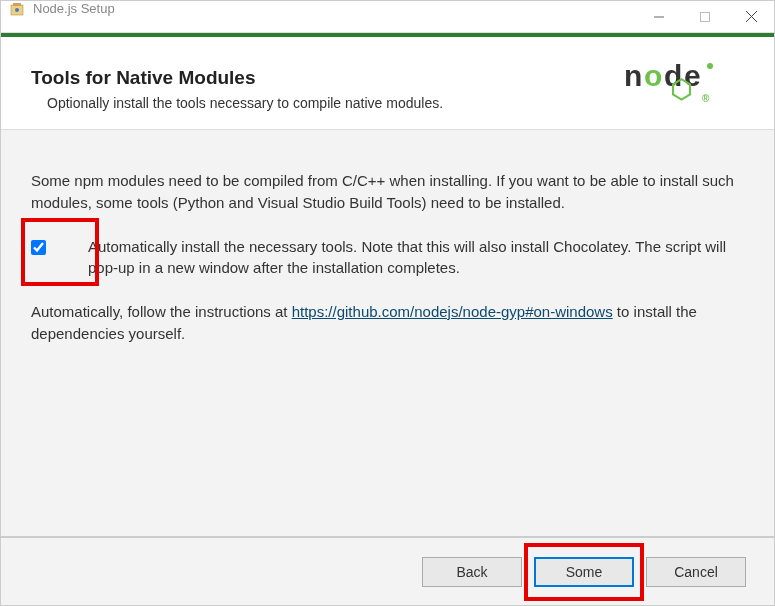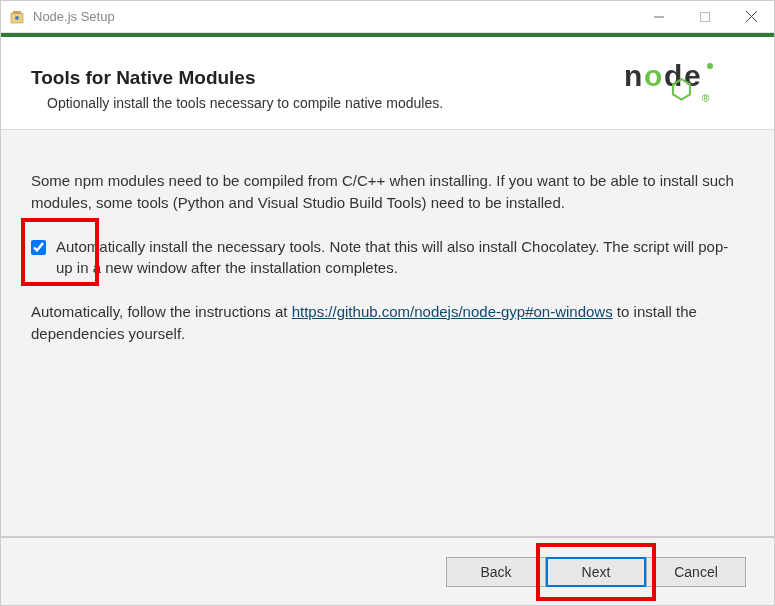--- a/index.html
+++ b/index.html
@@ -19,21 +19,21 @@
       height: 606px;
       background: #fff;
       border: 1px solid #ccc;
       display: flex;
       flex-direction: column;
     }
     .titlebar {
       height: 32px;
       background: #fff;
       display: flex;
-      align-items: center;
+      align-items: flex-start;
       padding-left: 8px;
       border-bottom: 1px solid #e0e0e0;
     }
     .titlebar-icon {
       width: 16px;
       height: 16px;
       margin-right: 8px;
       display: inline-flex;
       align-items: center;
       justify-content: center;
@@ -103,20 +103,21 @@
       line-height: 1.45;
     }
     .content p {
       margin-bottom: 22px;
     }
     .checkbox-row {
       display: flex;
       align-items: flex-start;
       margin-bottom: 22px;
       position: relative;
+      gap: 32px;
     }
     .checkbox-highlight {
       position: absolute;
       left: -10px;
       top: -18px;
       width: 78px;
       height: 68px;
       border: 4px solid #e60000;
       pointer-events: none;
     }
@@ -137,20 +138,21 @@
       cursor: pointer;
     }
     .footer {
       height: 68px;
       background: #f3f3f3;
       border-top: 1px solid #ccc;
       display: flex;
       align-items: center;
       justify-content: flex-end;
       padding-right: 28px;
+      gap: 12px;
     }
     .btn {
       min-width: 100px;
       height: 30px;
       background: #e8e8e8;
       border: 1px solid #aaa;
       font-family: inherit;
       font-size: 14px;
       color: #333;
       cursor: pointer;
@@ -244,18 +246,18 @@
       <span>Automatically, follow the instructions at </span><a class="link">https://github.com/nodejs/node-gyp#on-windows</a><span> to install the dependencies yourself.</span>
     </p>
   </div>
 
   <div class="divider-line"></div>
 
   <div class="footer">
     <button class="btn">Back</button>
     <span class="btn-next-wrap">
       <div class="btn-next-highlight"></div>
-      <button class="btn next">Next</button>
+      <button class="btn next">Some</button>
     </span>
     <button class="btn">Cancel</button>
   </div>
 
 </div>
 
 </body></html>

